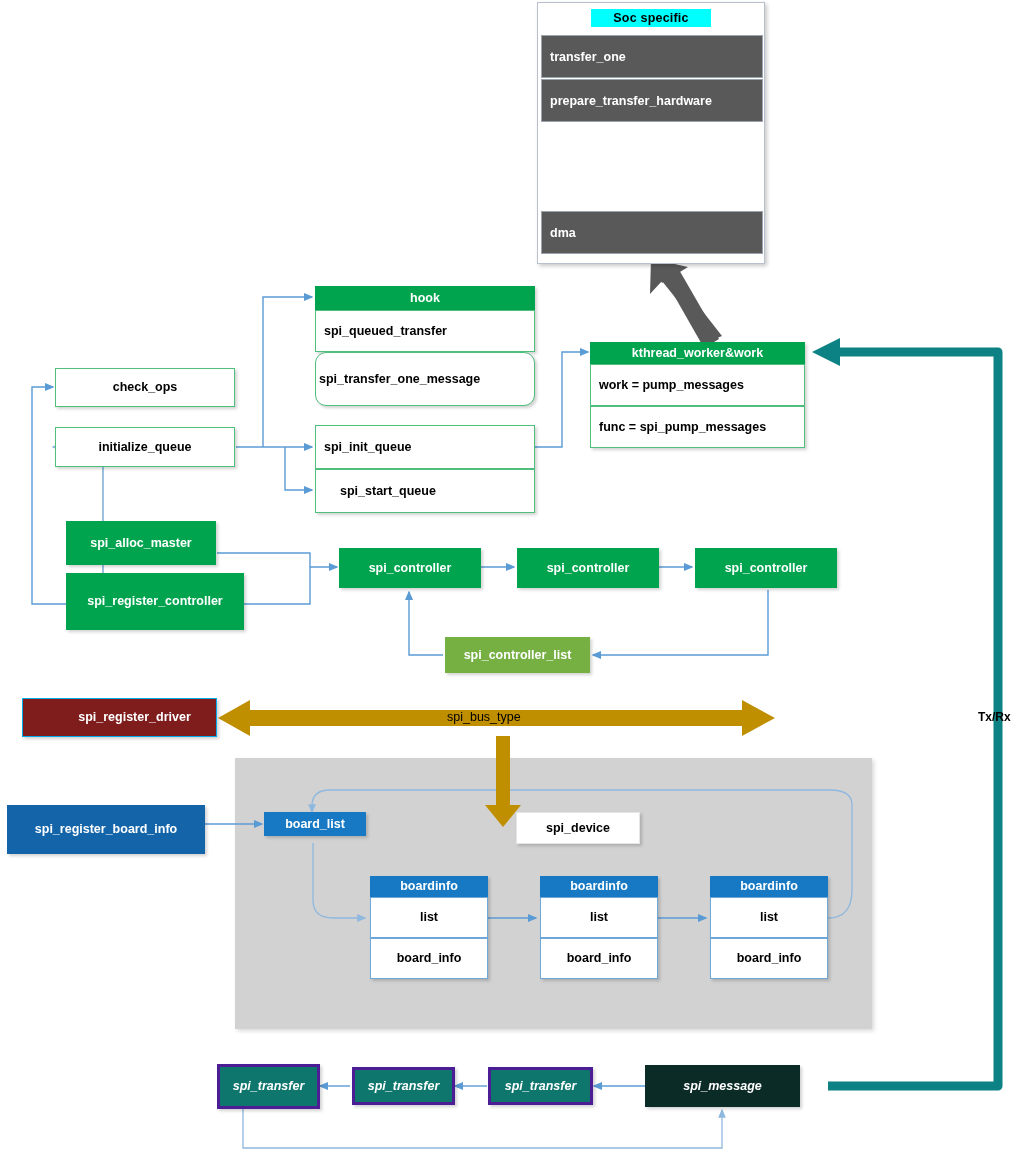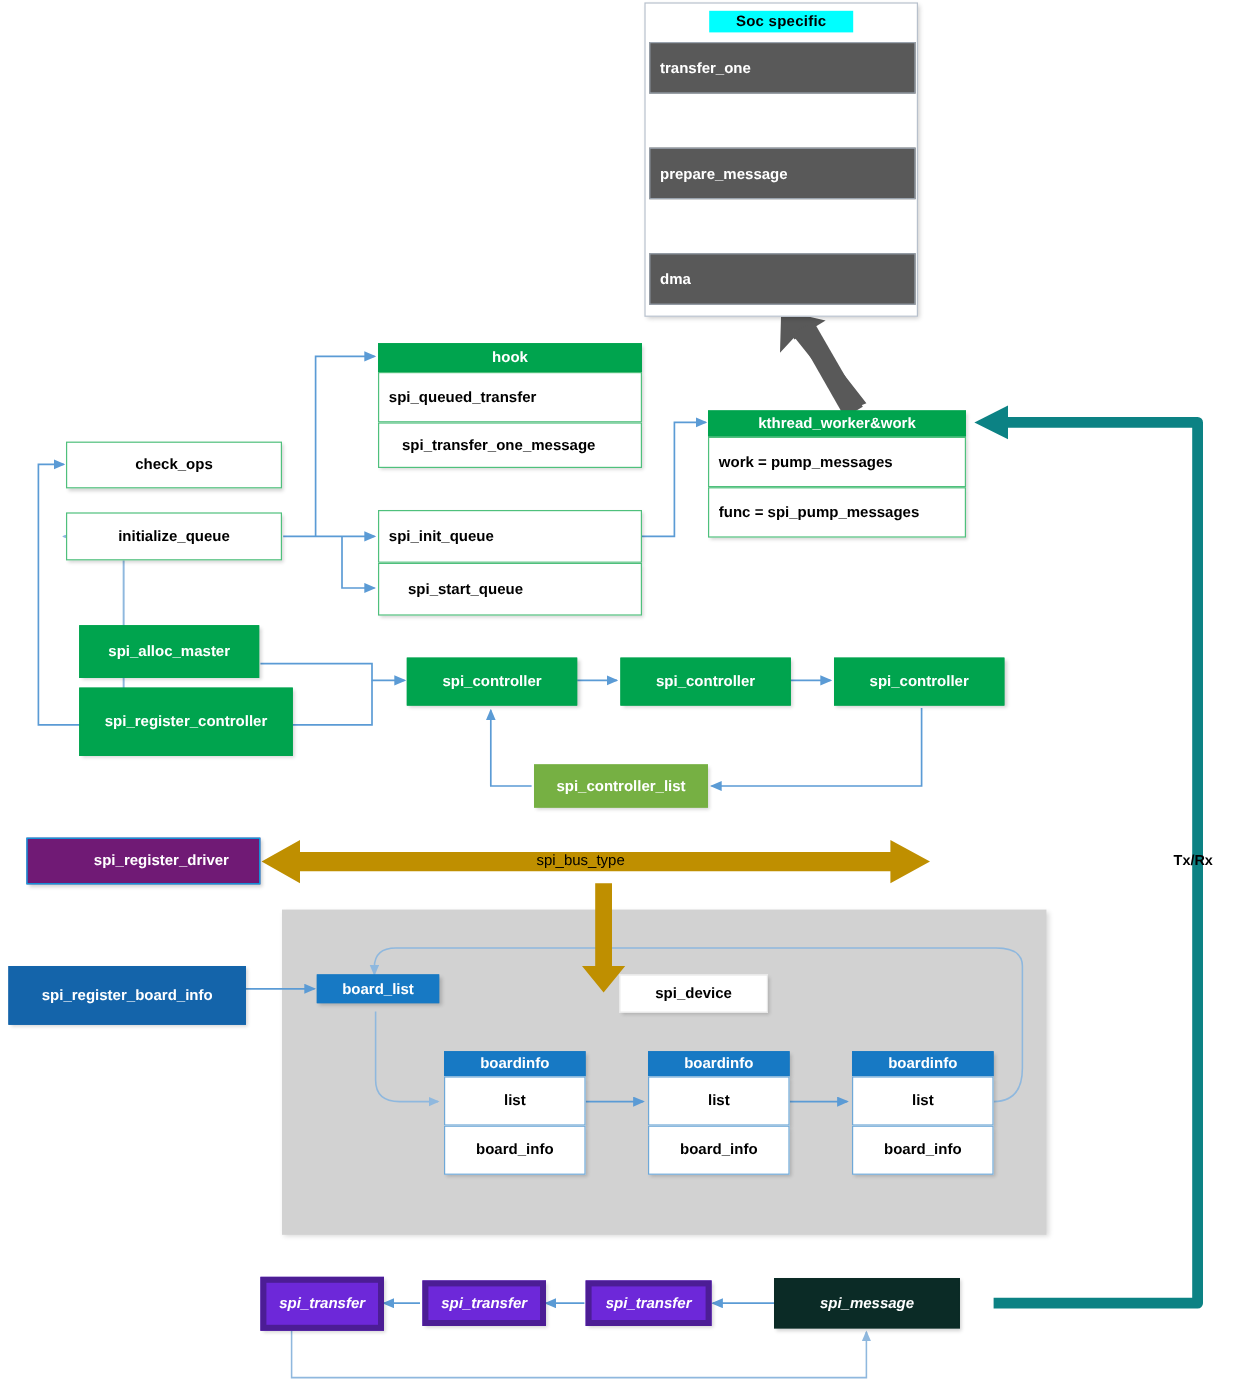--- a/index.html
+++ b/index.html
@@ -18,25 +18,25 @@
   .soc-item{position:absolute;left:3px;width:222px;height:43px;background:#595959;color:#fff;
             border:1px solid #9aa3ae;box-sizing:border-box;display:flex;align-items:center;
             padding-left:8px;font-weight:bold;font-size:12.5px;}
 
   
   .g-solid{background:#00a44e;color:#fff;border:1px solid #00a44e;}
   .g-hollow{background:#fff;color:#000;border:1px solid #4fc07c;}
   .g-hdr{background:#00a44e;color:#fff;border:1px solid #00a44e;}
   .olive{background:#76b043;color:#fff;border:1px solid #76b043;}
 
-  .blue-lt{background:#701a75;color:#fff;border:1px solid #00aeef;padding-left:30px;}
+  .blue-lt{background:#7f1d1d;color:#fff;border:1px solid #00aeef;padding-left:30px;}
   .blue-dk{background:#1464aa;color:#fff;border:1px solid #1464aa;}
   .blue-hdr{background:#1779c4;color:#fff;border:1px solid #1779c4;}
   .white-b{background:#fff;color:#000;border:1px solid #6ea8d8;}
-  .teal{background:#6d28d9;color:#fff;border:5px solid #4c1d95;font-style:italic;}
+  .teal{background:#0f766e;color:#fff;border:3px solid #4c1d95;font-style:italic;}
   .dark{background:#0b2b26;color:#fff;border:1px solid #0b2b26;font-style:italic;}
   .plainwhite{background:#fff;color:#000;border:1px solid #e6e6e6;}
 
   .graypanel{position:absolute;left:235px;top:758px;width:637px;height:271px;background:#d2d2d2;
              box-shadow:2px 2px 4px rgba(0,0,0,.15);}
 
   .bus-label{position:absolute;font-weight:normal;font-size:12.5px;color:#000;}
   .txrx{position:absolute;left:978px;top:710px;font-weight:bold;font-size:12px;color:#000;}
 
   svg.lyr{position:absolute;left:0;top:0;width:1028px;height:1157px;pointer-events:none;}
@@ -98,35 +98,35 @@
     <path class="conn" d="M350,1086 L320,1086" marker-end="url(#ar)"></path>
 
     <path class="conn-thin" d="M243,1109 L243,1148 L722,1148 L722,1110" marker-end="url(#arT)"></path>
   </svg>
 
   <div class="soc-wrap">
     <div class="soc-hdrrow">
       <span class="soc-hdr">Soc specific</span>
     </div>
     <div class="soc-item" style="top:32px">transfer_one</div>
-    <div class="soc-item" style="top:120px">prepare_message</div>
+    <div class="soc-item" style="top:76px">prepare_transfer_hardware</div>
     <div class="soc-item" style="top:208px">dma</div>
   </div>
 
   <svg class="lyr" style="z-index:2">
     <g transform="translate(0,0)">
       <polygon points="700,345 722,336 672,272 686,268 651,258 650,294 662,281 710,341" fill="#595959"></polygon>
       <polygon points="648,258 688,267 662,283" fill="#595959"></polygon>
       <polygon points="704,348 663,276 678,268 719,339" fill="#595959"></polygon>
     </g>
   </svg>
 
   <div class="box g-hdr shadow" style="left:315px;top:286px;width:220px;height:24px;">hook</div>
   <div class="box g-hollow shadow" style="left:315px;top:310px;width:220px;height:42px;justify-content:flex-start;padding-left:8px;">spi_queued_transfer</div>
-  <div class="box g-hollow shadow" style="left:315px;top:352px;width:220px;height:38px;justify-content:flex-start;padding-left:19px;">spi_transfer_one_message</div>
+  <div class="box g-hollow shadow" style="left:315px;top:352px;width:220px;height:54px;justify-content:flex-start;padding-left:3px;border-radius:11px;">spi_transfer_one_message</div>
 
   <div class="box g-hollow shadow" style="left:315px;top:425px;width:220px;height:44px;justify-content:flex-start;padding-left:8px;">spi_init_queue</div>
   <div class="box g-hollow shadow" style="left:315px;top:469px;width:220px;height:44px;justify-content:flex-start;padding-left:24px;">spi_start_queue</div>
 
   <div class="box g-hdr shadow" style="left:590px;top:342px;width:215px;height:22px;">kthread_worker&amp;work</div>
   <div class="box g-hollow shadow" style="left:590px;top:364px;width:215px;height:42px;justify-content:flex-start;padding-left:8px;">work = pump_messages</div>
   <div class="box g-hollow shadow" style="left:590px;top:406px;width:215px;height:42px;justify-content:flex-start;padding-left:8px;">func = spi_pump_messages</div>
 
   <div class="box g-hollow shadow" style="left:55px;top:368px;width:180px;height:39px;">check_ops</div>
   <div class="box g-hollow shadow" style="left:55px;top:427px;width:180px;height:40px;">initialize_queue</div>

